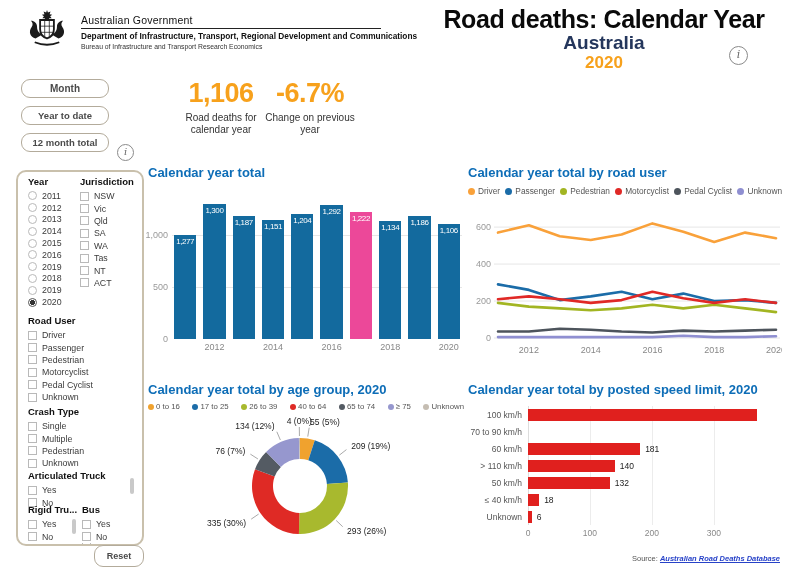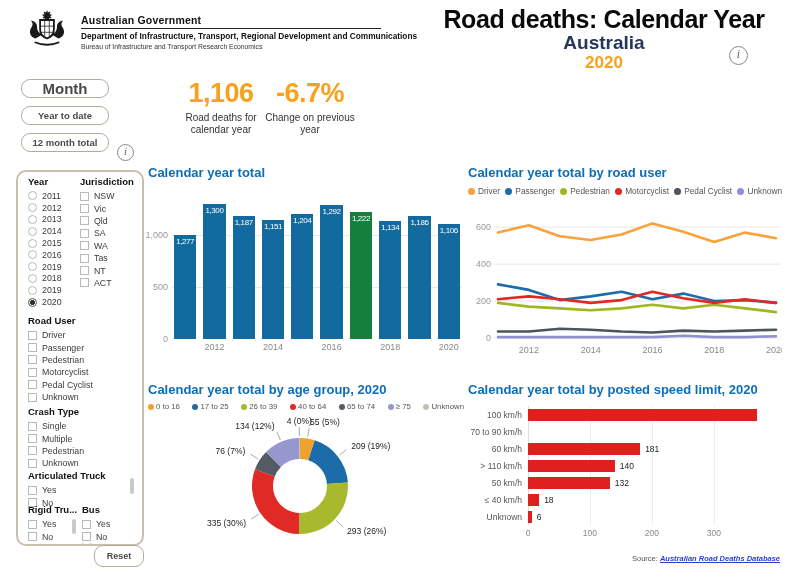--- a/index.html
+++ b/index.html
@@ -1,34 +1,34 @@
 <!DOCTYPE html>
 <html><head>
 <meta charset="utf-8">
 <style>
   html,body{margin:0;padding:0;background:#fff;font-family:"Liberation Sans",sans-serif;}
   #page{position:relative;width:788px;height:575px;background:#fff;overflow:hidden;}
 
   
   #gov{position:absolute;left:24px;top:8px;display:flex;align-items:flex-start;}
   #crest{margin-right:11px;flex:none;}
-  #gov1{font-size:10.5px;font-weight:bold;color:#111;letter-spacing:.2px;padding-top:6px;}
+  #gov1{font-size:10.5px;font-weight:normal;color:#111;letter-spacing:.2px;padding-top:6px;}
   #gov-rule{border-top:1.5px solid #222;margin:2px 0 2px;width:300px;}
   #gov2{font-size:8.3px;font-weight:bold;color:#111;}
   #gov3{font-size:6.8px;color:#333;margin-top:2px;}
   #title{position:absolute;left:420px;top:5px;width:368px;text-align:center;font-size:25px;font-weight:bold;color:#0a0a0a;letter-spacing:-.4px;}
   #subtitle{position:absolute;left:420px;top:32px;width:368px;text-align:center;font-size:19px;font-weight:bold;color:#24365c;}
   #year-title{position:absolute;left:420px;top:53px;width:368px;text-align:center;font-size:17px;font-weight:bold;color:#f7a11c;}
   .info{border:1.5px solid #8a8a8a;border-radius:50%;color:#6a6a6a;text-align:center;font-family:"DejaVu Serif",serif;font-style:italic;}
   #info-main{position:absolute;left:729px;top:46px;width:17px;height:17px;font-size:11px;line-height:16px;}
   #info-side{position:absolute;left:117px;top:144px;width:15px;height:15px;font-size:10px;line-height:14px;}
 
   
   .viewbtn{position:absolute;background:#fff;border:1.8px solid #b3ab9b;border-radius:9px;text-align:center;font-weight:bold;color:#4a4a4a;cursor:pointer;}
-  #btn-month{left:21px;top:79px;width:86px;height:17px;font-size:15px;line-height:17px;}
+  #btn-month{left:21px;top:79px;width:86px;height:17px;font-size:10px;line-height:17px;}
   #btn-ytd{left:21px;top:106px;width:86px;height:17px;font-size:9.5px;line-height:17px;}
   #btn-12m{left:21px;top:133px;width:86px;height:17px;font-size:9.5px;line-height:17px;}
 
   
   .kpi{position:absolute;text-align:center;}
   #kpi-0{left:170px;top:78px;width:102px;}
   #kpi-1{left:264px;top:78px;width:92px;}
   .kpi-val{font-size:27px;font-weight:bold;color:#f7a11c;letter-spacing:-.5px;}
   .kpi-cap{font-size:10px;color:#333;margin-top:3px;line-height:12px;}
 
@@ -340,21 +340,21 @@
         </div>
         <div class="c1-bar" style="height: 119.363px; background: rgb(19, 106, 158);">
           <span>1,151</span>
         </div>
         <div class="c1-bar" style="height: 124.859px; background: rgb(19, 106, 158);">
           <span>1,204</span>
         </div>
         <div class="c1-bar" style="height: 133.985px; background: rgb(19, 106, 158);">
           <span>1,292</span>
         </div>
-        <div class="c1-bar" style="height: 126.726px; background: #15803d;">
+        <div class="c1-bar" style="height: 126.726px; background: #ec4899;">
           <span>1,222</span>
         </div>
         <div class="c1-bar" style="height: 117.6px; background: rgb(19, 106, 158);">
           <span>1,134</span>
         </div>
         <div class="c1-bar" style="height: 122.993px; background: rgb(19, 106, 158);">
           <span>1,186</span>
         </div>
         <div class="c1-bar" style="height: 114.696px; background: rgb(19, 106, 158);">
           <span>1,106</span>

